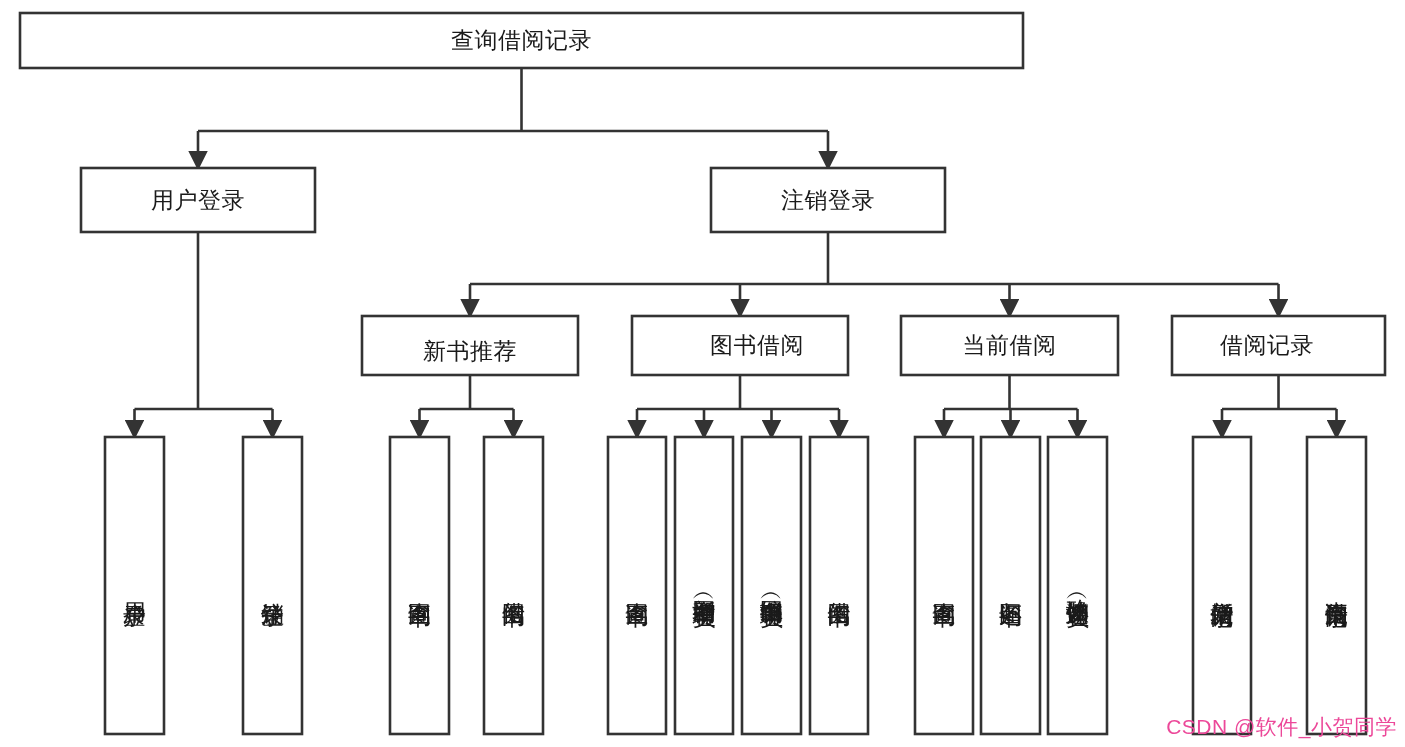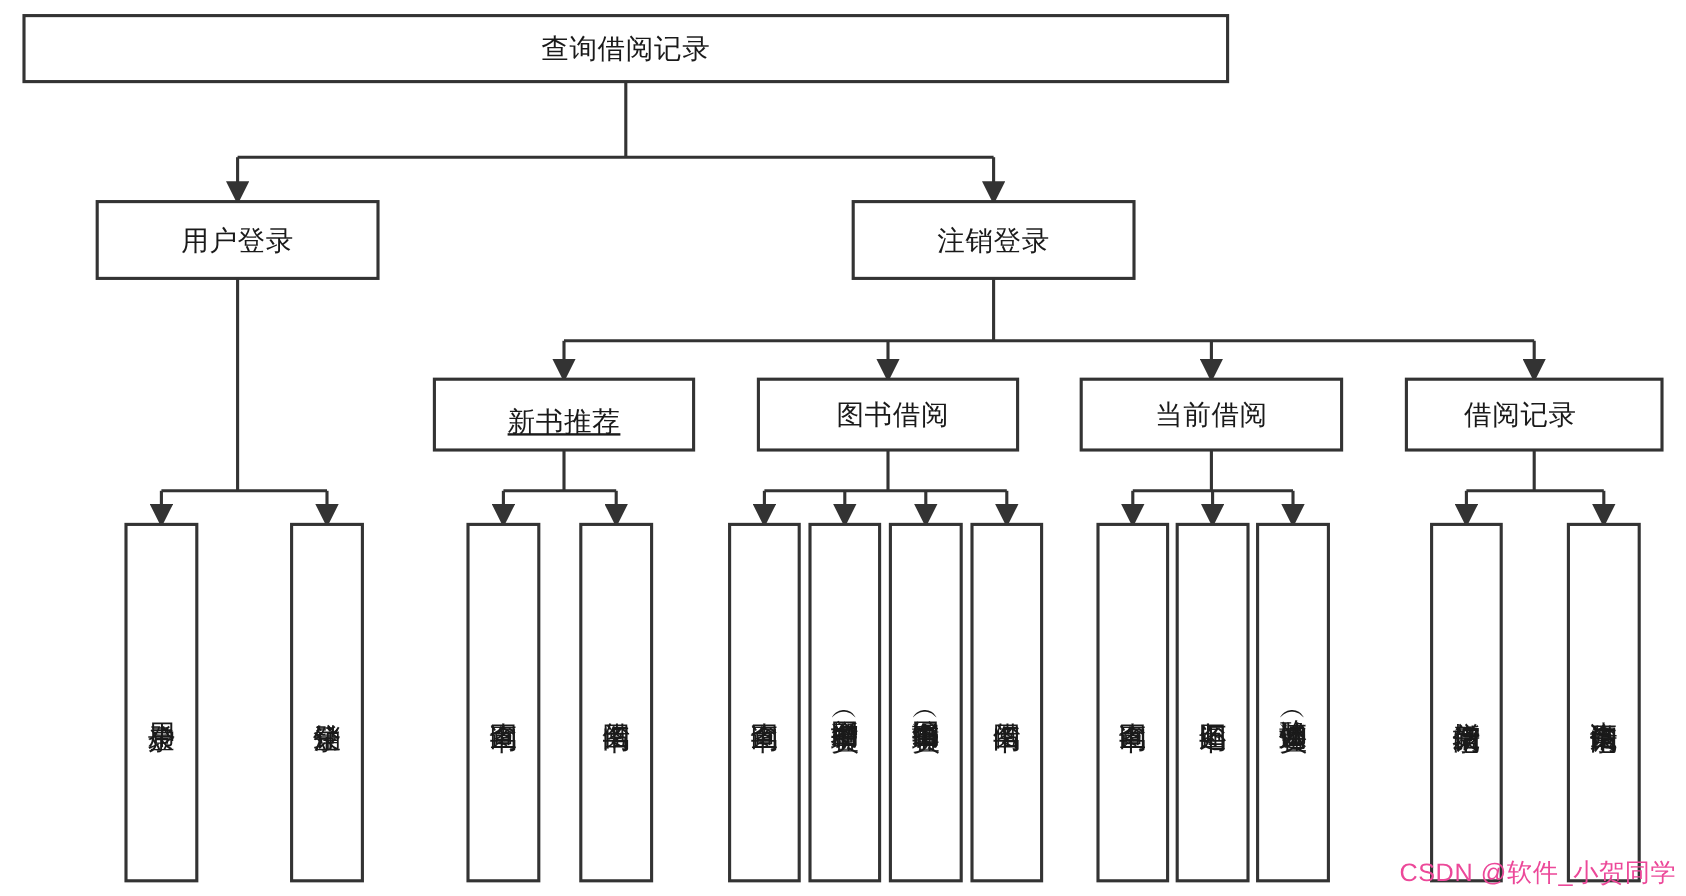--- a/index.html
+++ b/index.html
@@ -145,22 +145,22 @@
         <rect x="1048" y="437" width="59" height="297" class="node-box"></rect>
         <rect x="1193" y="437" width="58" height="297" class="node-box"></rect>
         <rect x="1307" y="437" width="59" height="297" class="node-box"></rect>
       </g>
   </svg>
 
   <div id="label-layer">
       <div class="node-label-h" style="left: 20px; top: 13px; width: 1003px; height: 55px;">查询借阅记录</div>
       <div class="node-label-h" style="left: 81px; top: 168px; width: 234px; height: 64px;">用户登录</div>
       <div class="node-label-h" style="left: 711px; top: 168px; width: 234px; height: 64px;">注销登录</div>
-      <div class="node-label-h" style="left: 362px; top: 316px; width: 216px; height: 71px; text-decoration: underline;">新书推荐</div>
-      <div class="node-label-h" style="left: 636px; top: 316px; width: 216px; height: 59px;">图书借阅</div>
+      <div class="node-label-h" style="left: 362px; top: 316px; width: 216px; height: 71px;">新书推荐</div>
+      <div class="node-label-h" style="left: 649px; top: 316px; width: 216px; height: 59px;">图书借阅</div>
       <div class="node-label-h" style="left: 901px; top: 316px; width: 217px; height: 59px; border-radius: 20px;">当前借阅</div>
       <div class="node-label-h" style="left: 1172px; top: 316px; width: 190px; height: 59px;">借阅记录</div>
       <div class="node-label-v" style="left: 107px; top: 445px; width: 55px; height: 281px; align-items: center;">用户登录</div>
       <div class="node-label-v" style="left: 245px; top: 445px; width: 55px; height: 281px; align-items: center;">注销登录</div>
       <div class="node-label-v" style="left: 392px; top: 445px; width: 55px; height: 281px; align-items: center;">查询图书</div>
       <div class="node-label-v" style="left: 486px; top: 445px; width: 55px; height: 281px; align-items: center;">借阅图书</div>
       <div class="node-label-v" style="left: 610px; top: 445px; width: 54px; height: 281px; align-items: center;">查询图书</div>
       <div class="node-label-v" style="left: 677px; top: 445px; width: 54px; height: 281px; align-items: center;">新增图书（管理员）</div>
       <div class="node-label-v" style="left: 744px; top: 445px; width: 55px; height: 281px; align-items: center;">编辑图书（管理员）</div>
       <div class="node-label-v" style="left: 812px; top: 445px; width: 54px; height: 281px; align-items: center;">借阅图书</div>

